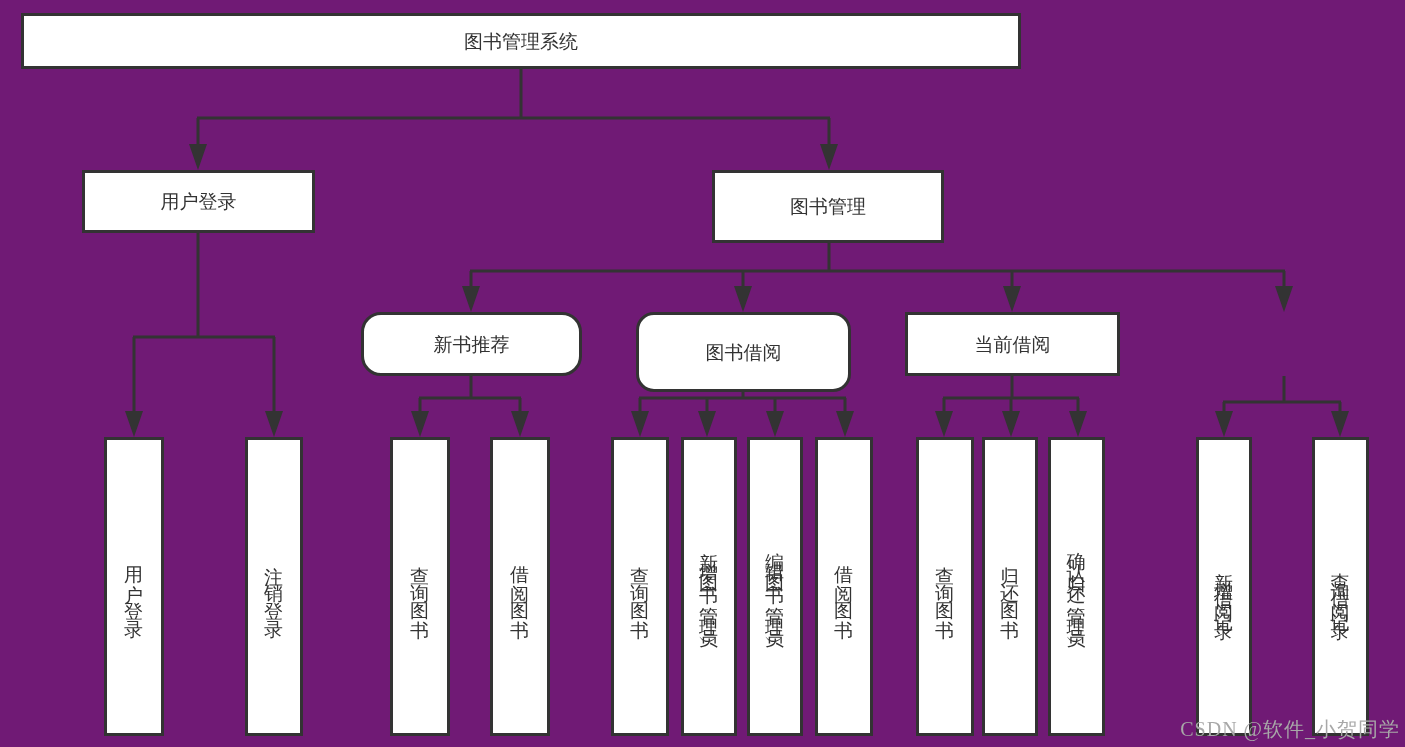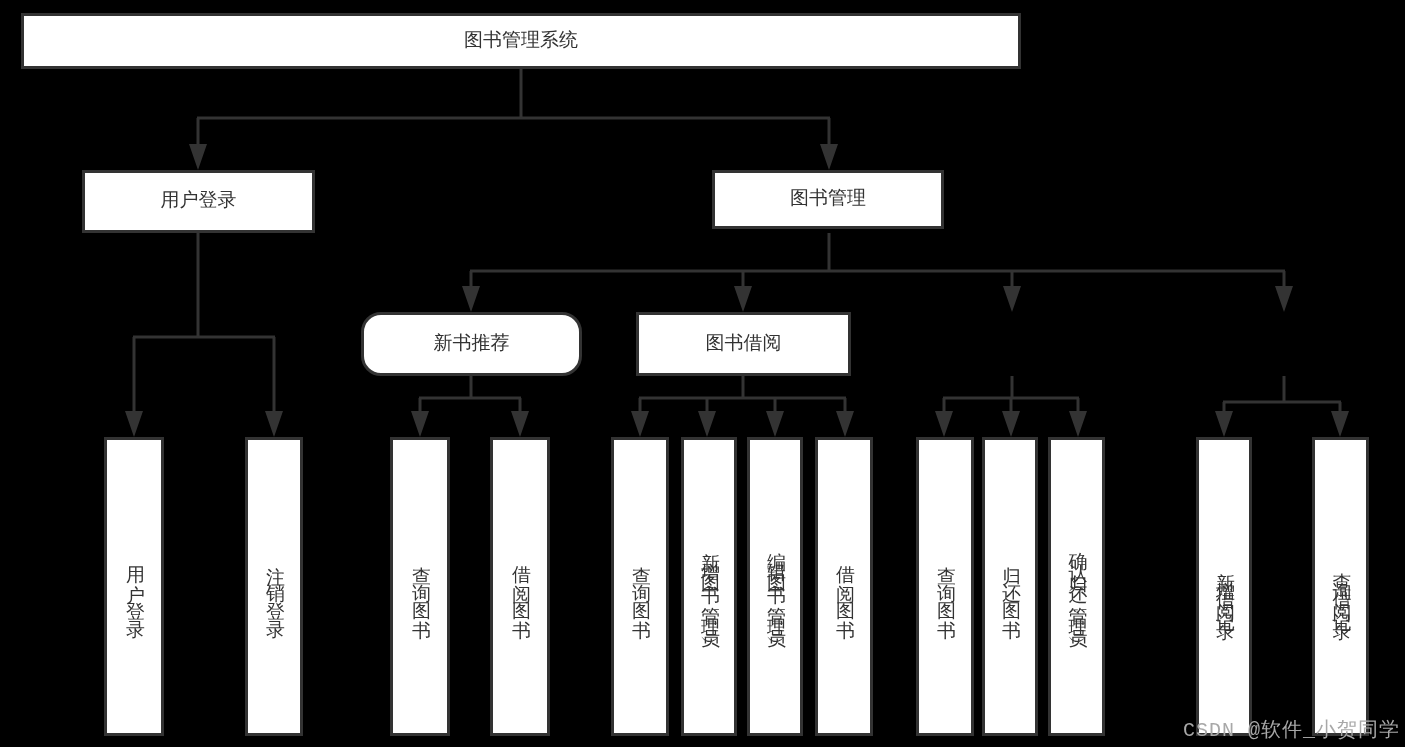--- a/index.html
+++ b/index.html
@@ -5,23 +5,23 @@
   :root{
     --line:#333333;
     --box-bg:#ffffff;
     --text:#333333;
     --watermark:#a8a8a8;
   }
   html,body{margin:0;padding:0;background:#ffffff;}
   #canvas{
     position:relative;
     width:1405px;height:747px;
-    background:#000000;
+    background:#701a75;
     overflow:hidden;
-    font-family:Liberation Mono, monospace;
+    font-family:Liberation Serif, serif;
   }
   #wires{position:absolute;left:0;top:0;width:1405px;height:747px;pointer-events:none;}
   .box{
     position:absolute;
     box-sizing:border-box;
     background:var(--box-bg);
     border:3px solid var(--line);
     color:var(--text);
     display:flex;
     align-items:center;
@@ -42,23 +42,23 @@
     position:absolute;
     right:5px;
     bottom:4px;
     font-size:20px;
     color:var(--watermark);
     letter-spacing:1px;
   }
   
   .n-root{left:21px;top:13px;width:1000px;height:56px;}
   .n-user-login{left:82px;top:170px;width:233px;height:63px;}
-  .n-book-mgmt{left:712px;top:170px;width:232px;height:59px;text-align:right;}
+  .n-book-mgmt{left:712px;top:170px;width:232px;height:73px;text-align:right;}
   .n-new-books{left:361px;top:312px;width:221px;height:64px;border-radius:20px;}
-  .n-book-borrow{left:636px;top:312px;width:215px;height:64px;}
+  .n-book-borrow{left:636px;top:312px;width:215px;height:80px;border-radius:18px;}
   .n-current-borrow{left:905px;top:312px;width:215px;height:64px;}
   .n-borrow-records{left:1176px;top:312px;width:216px;height:64px;}
   
   .leaf{top:437px;height:299px;}
   .lf-ul0{left:104px;width:60px;}
   .lf-ul1{left:245px;width:58px;}
   .lf-nb0{left:390px;width:60px;}
   .lf-nb1{left:490px;width:60px;}
   .lf-bb0{left:611px;width:58px;}
   .lf-bb1{left:681px;width:56px;}
@@ -132,20 +132,21 @@
       M1331 411 L1349 411 L1340 437 Z"></path>
   </svg>
 
   <div class="box n-root">图书管理系统</div>
 
   <div class="box n-user-login">用户登录</div>
   <div class="box n-book-mgmt">图书管理</div>
 
   <div class="box n-new-books">新书推荐</div>
   <div class="box n-book-borrow">图书借阅</div>
+  <div class="box n-current-borrow">当前借阅</div>
 
   <div class="box vbox sp4 leaf lf-ul0">用户登录</div>
   <div class="box vbox sp4 leaf lf-ul1">注销登录</div>
 
   <div class="box vbox sp4 leaf lf-nb0">查询图书</div>
   <div class="box vbox sp4 leaf lf-nb1">借阅图书</div>
 
   <div class="box vbox sp4 leaf lf-bb0">查询图书</div>
   <div class="box vbox sp9 leaf lf-bb1">新增图书（管理员）</div>
   <div class="box vbox sp9 leaf lf-bb2">编辑图书（管理员）</div>

